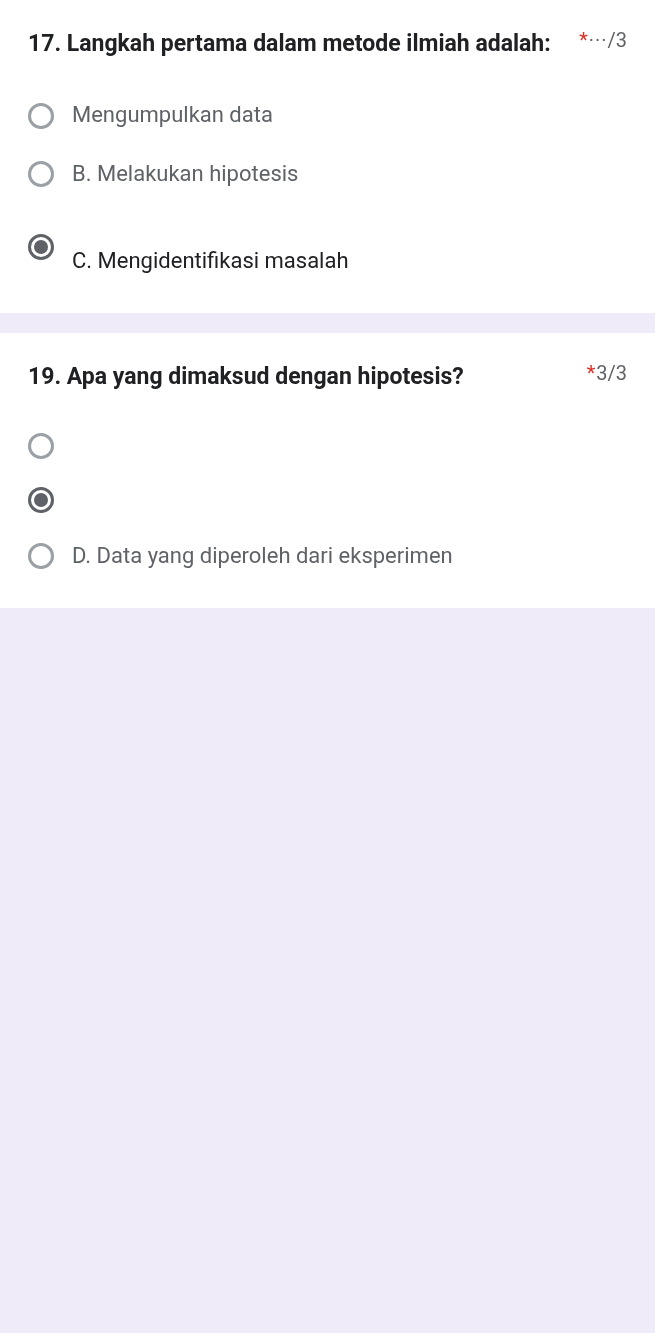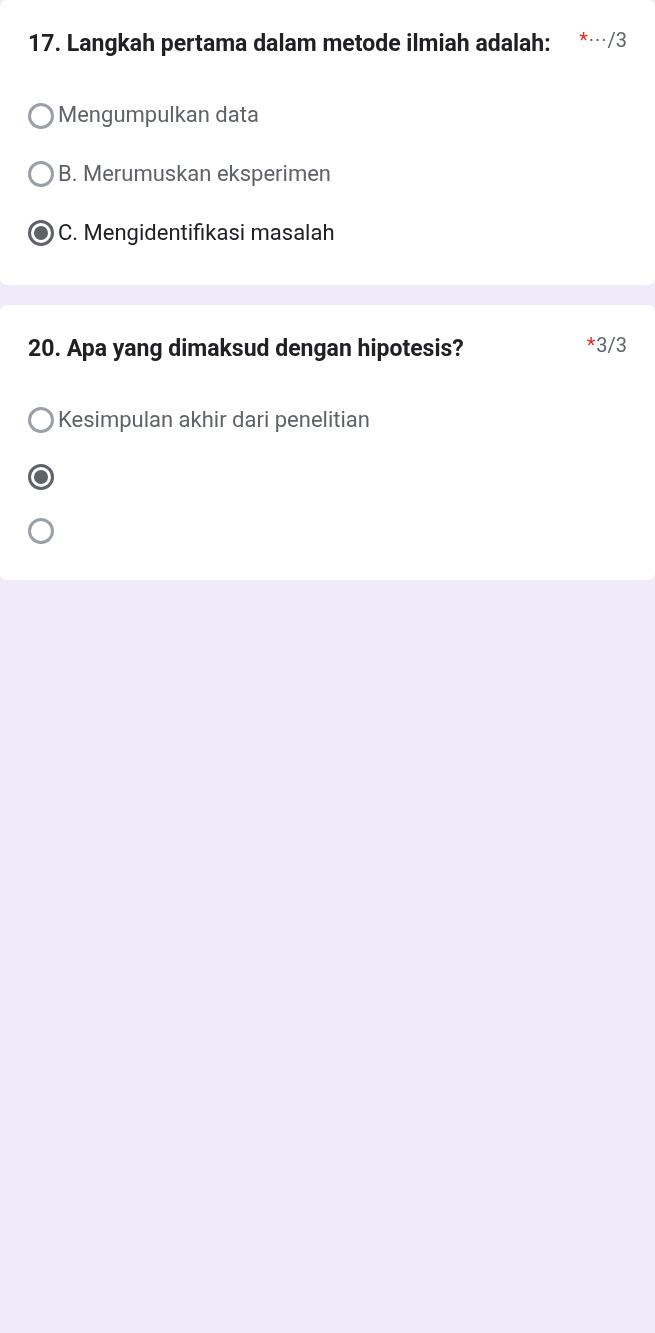--- a/index.html
+++ b/index.html
@@ -8,21 +8,21 @@
       padding: 0;
     }
     body {
       font-family: 'Roboto', Arial, sans-serif;
       background-color: #f0ebf8;
       width: 655px;
       padding: 0;
     }
     .question-card {
       background-color: #ffffff;
-      border-radius: 7px;
+      border-radius: 0;
       padding: 28px 28px 36px 28px;
       margin-bottom: 20px;
     }
     .question-header {
       display: flex;
       justify-content: space-between;
       align-items: flex-start;
       margin-bottom: 40px;
     }
     .question-title {
@@ -51,21 +51,21 @@
       color: #5f6368;
     }
     .options {
       display: flex;
       flex-direction: column;
       gap: 28px;
     }
     .option {
       display: flex;
       align-items: center;
-      gap: 4px;
+      gap: 18px;
       cursor: pointer;
     }
     .radio {
       width: 26px;
       height: 26px;
       border-radius: 50%;
       border: 3px solid #9aa0a6;
       flex-shrink: 0;
       position: relative;
       background: #fff;
@@ -84,20 +84,21 @@
       left: 50%;
       transform: translate(-50%, -50%);
     }
     .option-label {
       font-size: 22px;
       color: #5f6368;
       line-height: 1.4;
     }
     .option.sel .option-label {
       color: #202124;
+      margin-top: 28px;
     }
     .ellipsis {
       letter-spacing: 1px;
     }
   </style>
 </head>
 <body>
 
 <div class="question-card">
   <div class="question-header">
@@ -108,43 +109,43 @@
       <span class="score-total">/3</span>
     </div>
   </div>
   <div class="options">
     <div class="option">
       <div class="radio"></div>
       <div class="option-label">Mengumpulkan data</div>
     </div>
     <div class="option">
       <div class="radio"></div>
-      <div class="option-label">B. Merumuskan eksperimen</div>
+      <div class="option-label">B. Melakukan hipotesis</div>
     </div>
     <div class="option sel">
       <div class="radio selected"></div>
       <div class="option-label">C. Mengidentifikasi masalah</div>
     </div>
   </div>
 </div>
 
 <div class="question-card">
   <div class="question-header">
-    <div class="question-title">20. Apa yang dimaksud dengan hipotesis?</div>
+    <div class="question-title">19. Apa yang dimaksud dengan hipotesis?</div>
     <div class="score-wrap">
       <span class="required-star">*</span>
       <span class="score-earned">3</span>
       <span class="score-total">/3</span>
     </div>
   </div>
   <div class="options">
     <div class="option">
       <div class="radio"></div>
-      <div class="option-label">Kesimpulan akhir dari penelitian</div>
     </div>
     <div class="option sel">
       <div class="radio selected"></div>
     </div>
     <div class="option">
       <div class="radio"></div>
+      <div class="option-label">D. Data yang diperoleh dari eksperimen</div>
     </div>
   </div>
 </div>
 
 </body></html>

